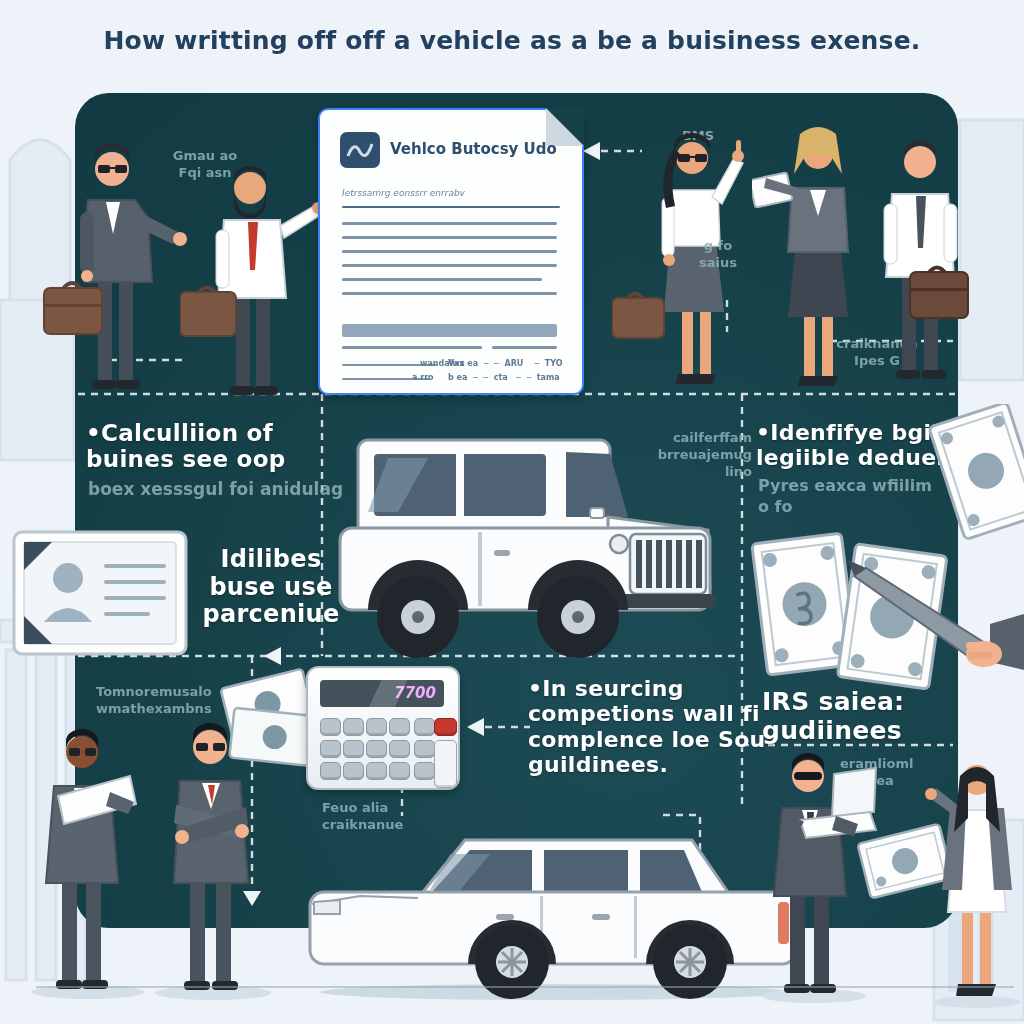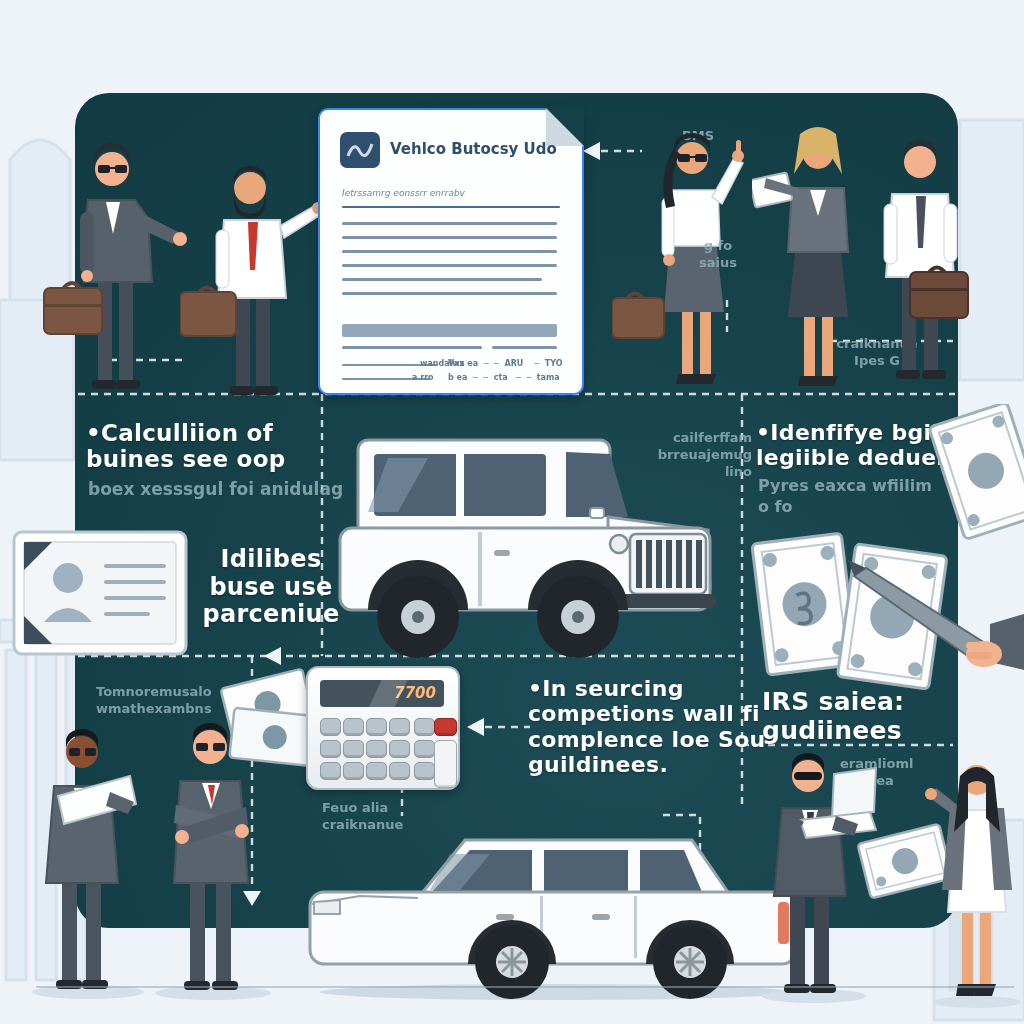--- a/index.html
+++ b/index.html
@@ -21,21 +21,21 @@
   .doc .fold{position:absolute;right:-2px;top:-2px;width:0;height:0;
        border-top:38px solid #164149;border-left:38px solid #cdd8e0;}
   .doc-line{position:absolute;left:22px;height:3px;border-radius:2px;background:#7d93a8;}
   .doc-bar{position:absolute;left:22px;height:13px;border-radius:2px;background:#93a7ba;}
   .doc-title{position:absolute;left:70px;top:30px;font-weight:700;font-size:15px;color:#2e4f6e;}
   .doc-sub{position:absolute;left:22px;top:78px;font-size:9px;font-style:italic;color:#6b85a0;}
   .doc-foot{position:absolute;font-size:8px;font-weight:700;color:#5f7b95;white-space:pre;}
   .calc{left:306px;top:666px;width:150px;height:120px;background:linear-gradient(#ffffff,#e8edf1);
         border:2px solid #aeb9c1;border-radius:12px;box-shadow:0 3px 8px rgba(0,0,0,.3);}
   .calc .disp{position:absolute;left:12px;top:12px;width:124px;height:27px;background:#44525b;
-        border-radius:4px;overflow:hidden;color:#fdba74;font-style:italic;font-weight:700;
+        border-radius:4px;overflow:hidden;color:#f0abfc;font-style:italic;font-weight:700;
         font-size:15px;text-align:right;line-height:27px;padding-right:8px;box-sizing:border-box;padding-left:40px;}
   .calc .disp::before{content:"";position:absolute;left:55px;top:-6px;width:26px;height:40px;
         background:rgba(255,255,255,.18);transform:skewX(-25deg);}
   .key{position:absolute;width:19px;height:16px;border-radius:5px;background:#b8c3cb;
        border:1px solid #8d9aa4;box-shadow:inset 0 -2px 0 rgba(0,0,0,.15);}
   .key.red{background:#c5392f;border-color:#8d2620;width:21px;}
   .key.tall{height:46px;width:21px;background:#f2f5f7;border-color:#9aa7b0;}
   .ground{left:36px;top:986px;width:978px;height:2px;background:#97a6b1;opacity:.55;}
 </style>
 </head>
@@ -50,20 +50,21 @@
     <rect x="36" y="650" width="20" height="330"></rect>
     <rect x="66" y="650" width="20" height="330"></rect>
     <rect x="0" y="620" width="110" height="22"></rect>
     <rect x="934" y="820" width="90" height="200"></rect>
     <rect x="950" y="840" width="12" height="150" fill="#d8e4ee"></rect>
     <rect x="980" y="840" width="12" height="150" fill="#d8e4ee"></rect>
     <rect x="960" y="120" width="64" height="260"></rect>
   </g>
 </svg>
 
+<div class="abs title">How writting off off a vehicle as a be a buisiness exense.</div>
 
 <div class="abs panel"></div>
 
 <svg class="abs" style="left:0;top:0" width="1024" height="1024">
   <g stroke="#e4ecee" stroke-width="2.4" stroke-dasharray="7 6" fill="none" opacity="0.9">
     <path d="M78 394 H955"></path>
     <path d="M322 394 V656"></path>
     <path d="M78 656 H742"></path>
     <path d="M742 394 V806"></path>
     <path d="M742 745 H953"></path>
@@ -77,20 +78,22 @@
     <path d="M830 341 H953"></path>
   </g>
   <g fill="#eef3f5">
     <polygon points="264,656 281,647 281,665"></polygon>
     <polygon points="252,906 243,891 261,891"></polygon>
     <polygon points="583,151 600,142 600,160"></polygon>
     <polygon points="467,727 484,718 484,736"></polygon>
   </g>
 </svg>
 
+<div class="abs note small" style="left:140px;top:148px;width:130px;text-align:center">Gmau ao
+Fqi asn</div>
 
 <svg class="abs" style="left:40px;top:122px" width="160" height="280" viewBox="0 0 160 280">
   <rect x="58" y="155" width="14" height="105" fill="#454f59"></rect>
   <rect x="79" y="155" width="14" height="105" fill="#454f59"></rect>
   <rect x="52" y="258" width="24" height="9" rx="4" fill="#23282e"></rect>
   <rect x="76" y="258" width="24" height="9" rx="4" fill="#23282e"></rect>
   <path d="M48 78 L95 78 L108 96 L112 160 L44 160 L46 96 Z" fill="#57616c" stroke="#49525c" stroke-width="2"></path>
   <polygon points="66,80 80,80 73,112" fill="#ffffff"></polygon>
   <path d="M95 88 L138 110 L133 122 L90 102 Z" fill="#57616c"></path>
   <circle cx="140" cy="117" r="7" fill="#f2b28f"></circle>

